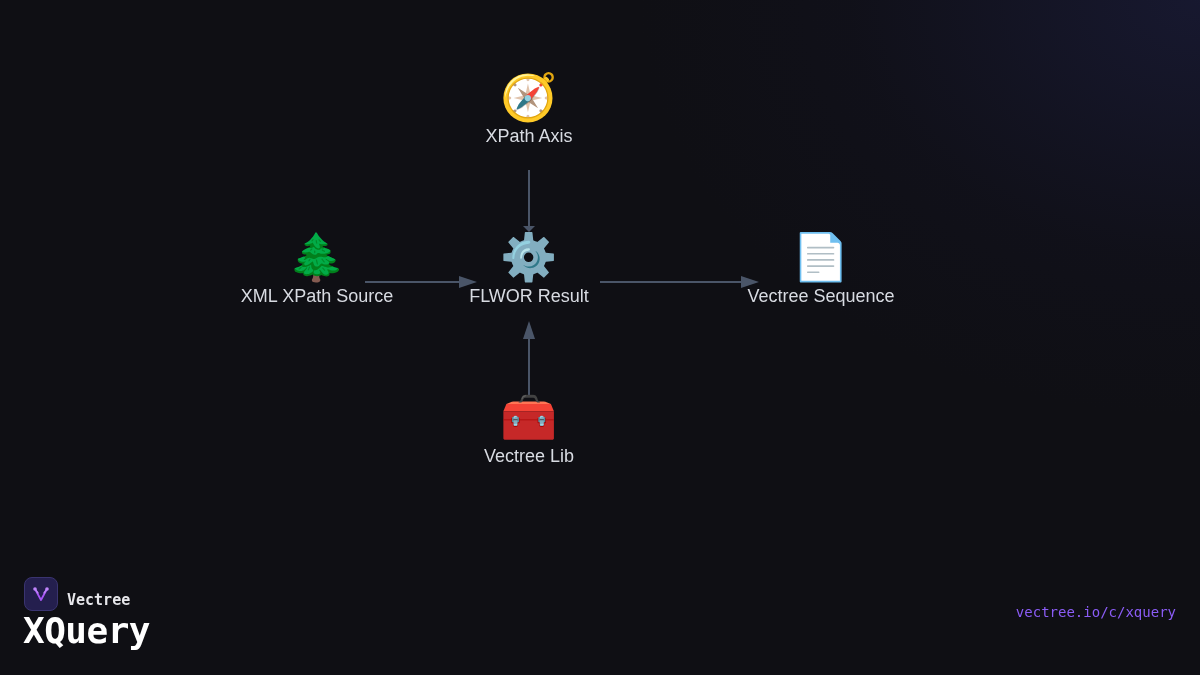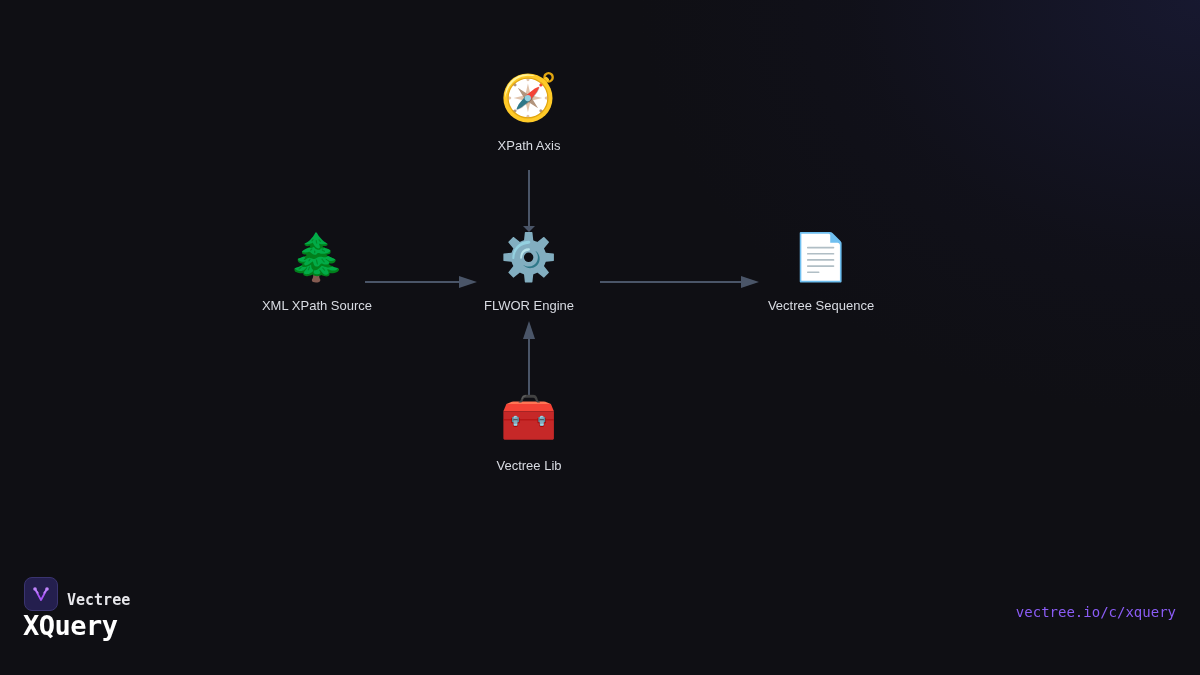--- a/index.html
+++ b/index.html
@@ -16,39 +16,39 @@
     svg.edges { position: absolute; left: 0; top: 0; }
     .node {
       position: absolute; width: 140px; margin-left: -70px;
       display: flex; flex-direction: column; align-items: center;
     }
     .node .icon {
       font-size: 46px; line-height: 58px; height: 58px;
       font-family: "DejaVu Sans", sans-serif;
     }
     .node .label {
-      margin-top: 12px; font-size: 13px; color: #d8dbe2; white-space: nowrap;
+      font-size: 18px; color: #d8dbe2; white-space: nowrap;
     }
     .brand {
       position: absolute; left: 24px; top: 577px;
       display: flex; align-items: center;
     }
     .logo {
       width: 32px; height: 32px; border-radius: 8px;
       background: #241f4e; border: 1px solid #3a3470;
       display: flex; align-items: center; justify-content: center;
     }
     .brand-name {
       margin-left: 9px; font-family: "DejaVu Sans Mono", monospace;
       font-weight: bold; font-size: 15px; color: #e6e6ea; margin-top: 12px;
     }
     .title {
       position: absolute; left: 23px; top: 610px;
       font-family: "DejaVu Sans Mono", monospace; font-weight: bold;
-      font-size: 27px; color: #ffffff; letter-spacing: -0.5px;
+      font-size: 36px; color: #ffffff; letter-spacing: -0.5px;
     }
     .url {
       position: absolute; right: 24px; top: 604px;
       font-family: "DejaVu Sans Mono", monospace; font-size: 14px; color: #8b5cf6;
     }
   </style>
 </head>
 <body>
 
 <div class="bg-glow"></div>
@@ -78,21 +78,21 @@
   <span class="label">XPath Axis</span>
 </div>
 
 <div class="node" style="left:317px; top:228px;">
   <span class="icon">🌲</span>
   <span class="label">XML XPath Source</span>
 </div>
 
 <div class="node" style="left:529px; top:228px;">
   <span class="icon">⚙️</span>
-  <span class="label">FLWOR Engine</span>
+  <span class="label">FLWOR Result</span>
 </div>
 
 <div class="node" style="left:821px; top:228px;">
   <span class="icon">📄</span>
   <span class="label">Vectree Sequence</span>
 </div>
 
 <div class="node" style="left:529px; top:388px;">
   <span class="icon">🧰</span>
   <span class="label">Vectree Lib</span>

